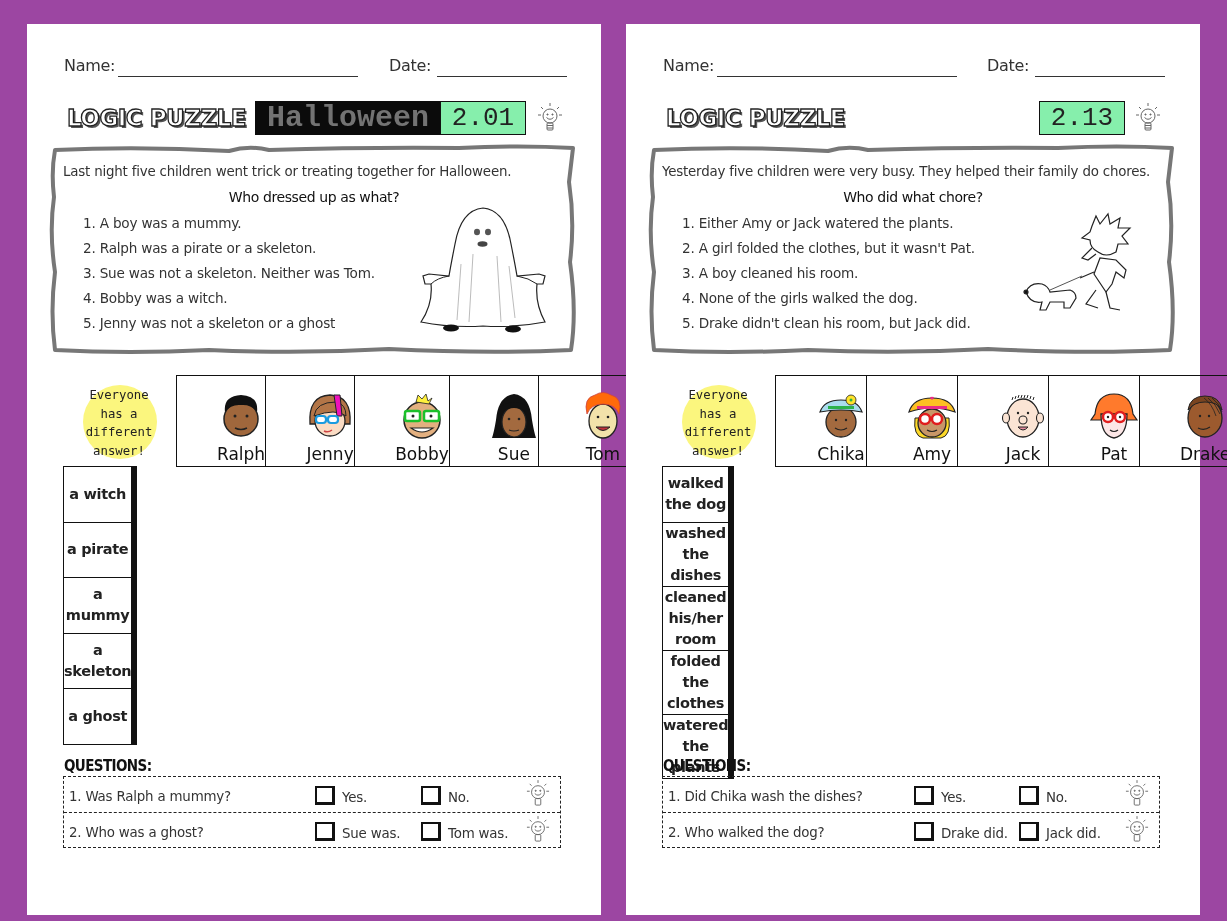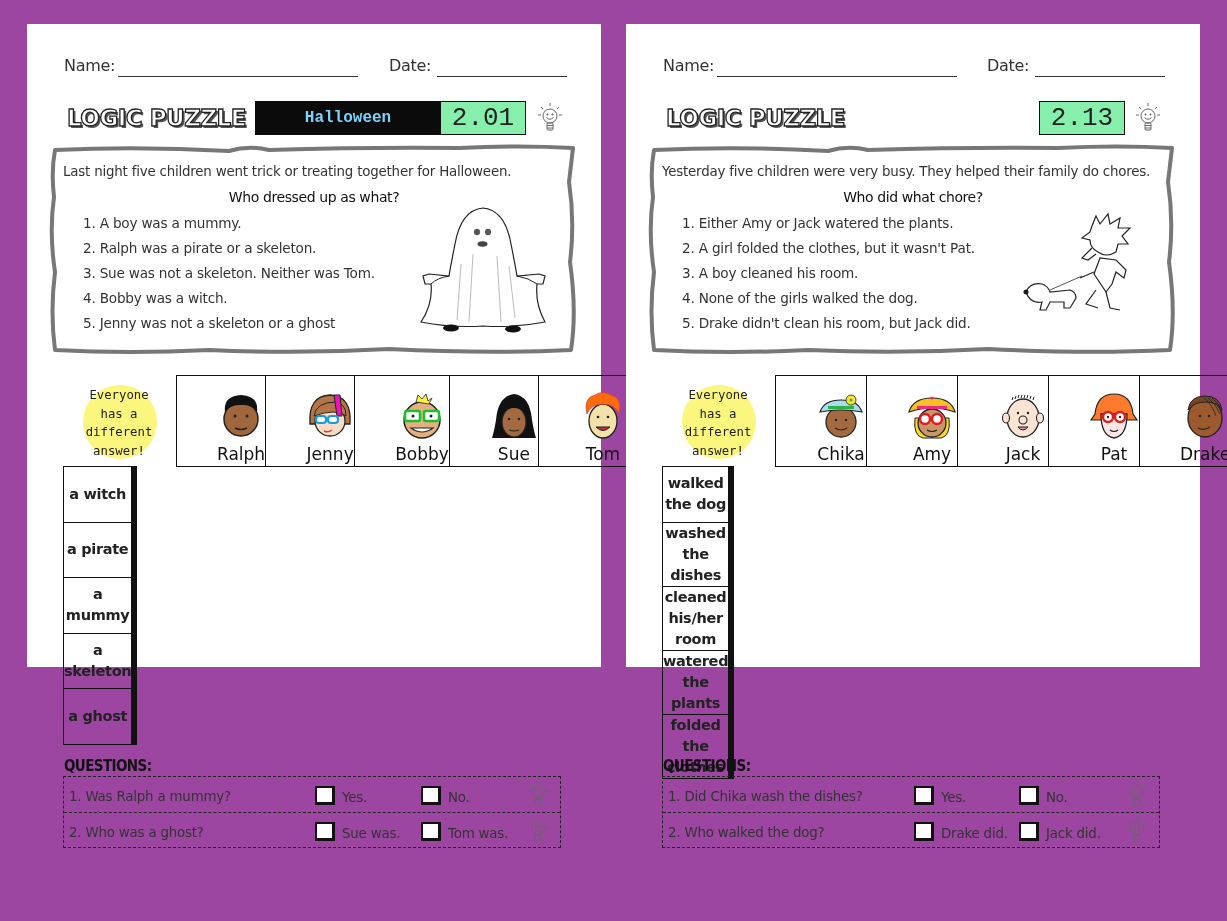--- a/index.html
+++ b/index.html
@@ -1,29 +1,29 @@
 <!DOCTYPE html>
 <html><head>
   <meta charset="utf-8">
   <style>
     * { box-sizing: border-box; margin: 0; padding: 0; }
     html, body { width: 1227px; height: 921px; overflow: hidden; }
     body { background: #9c46a2; position: relative; font-family: "DejaVu Sans", sans-serif; color: #222; }
 
-    .page { position: absolute; top: 24px; width: 574px; height: 643px; background: #fff; }
+    .page { position: absolute; top: 24px; width: 574px; height: 891px; background: #fff; }
     .page.left { left: 27px; }
     .page.right { left: 626px; }
 
     .name-row { position: absolute; top: 32px; left: 37px; right: 34px; height: 24px; font-size: 16px; color: #333; font-family: "DejaVu Sans", sans-serif; letter-spacing: -0.3px; }
     .name-row .lbl { position: absolute; top: 0; }
     .name-row .line { position: absolute; top: 20px; height: 1px; background: #333; }
 
     .title-row { position: absolute; top: 76px; left: 37px; height: 36px; width: 500px; }
     .logo { position: absolute; left: 3px; top: 5px; font-family: "DejaVu Sans", sans-serif; font-weight: bold; font-size: 23px; letter-spacing: -0.5px; color: #fff; -webkit-text-stroke: 1.3px #222; text-shadow: 2px 2px 0 #555; }
-    .title-box { position: absolute; left: 191px; top: 1px; width: 186px; height: 34px; background: #0b0b0b; color: #7dd3fc; font-family: "Liberation Mono", monospace; font-weight: bold; font-size: 16px; display: flex; align-items: center; justify-content: center; }
+    .title-box { position: absolute; left: 191px; top: 1px; width: 186px; height: 34px; background: #0b0b0b; color: #737373; font-family: "Liberation Mono", monospace; font-weight: bold; font-size: 30px; display: flex; align-items: center; justify-content: center; }
     .num-box { position: absolute; left: 376px; top: 1px; width: 86px; height: 34px; border: 1.5px solid #111; font-family: "Liberation Mono", monospace; font-size: 26px; display: flex; align-items: center; justify-content: center; color: #222; background: #86efac; }
     .bulb { position: absolute; width: 26px; height: 32px; }
 
     .story { position: absolute; top: 118px; left: 22px; width: 530px; height: 215px; }
     .story svg.frame { position: absolute; left: 0; top: 0; }
     .story .intro { position: absolute; top: 22px; left: 14px; font-size: 13.4px; color: #333; letter-spacing: -0.2px; white-space: nowrap; }
     .story .question { position: absolute; top: 47px; left: 0; width: 100%; text-align: center; font-size: 14px; font-weight: normal; color: #111; letter-spacing: -0.4px; }
     .story ol { list-style: none; position: absolute; top: 73px; left: 34px; }
     .story li { font-size: 13.6px; color: #333; height: 25px; white-space: nowrap; letter-spacing: -0.2px; }
     .story .illus { position: absolute; }
@@ -444,33 +444,33 @@
               <div>his/her room</div>
             </td>
         <td class="cell"></td>
             <td class="cell"></td>
             <td class="cell"></td>
             <td class="cell"></td>
             <td class="cell"></td>
       </tr>
       <tr>
         <td class="rowlbl">
+              <div>folded</div>
+              <div>the clothes</div>
+            </td>
+        <td class="cell"></td>
+            <td class="cell"></td>
+            <td class="cell"></td>
+            <td class="cell"></td>
+            <td class="cell"></td>
+      </tr>
+      <tr>
+        <td class="rowlbl">
               <div>watered</div>
               <div>the plants</div>
-            </td>
-        <td class="cell"></td>
-            <td class="cell"></td>
-            <td class="cell"></td>
-            <td class="cell"></td>
-            <td class="cell"></td>
-      </tr>
-      <tr>
-        <td class="rowlbl">
-              <div>folded</div>
-              <div>the clothes</div>
             </td>
         <td class="cell"></td>
             <td class="cell"></td>
             <td class="cell"></td>
             <td class="cell"></td>
             <td class="cell"></td>
       </tr>
     </tbody>
       </table>
   </div>

